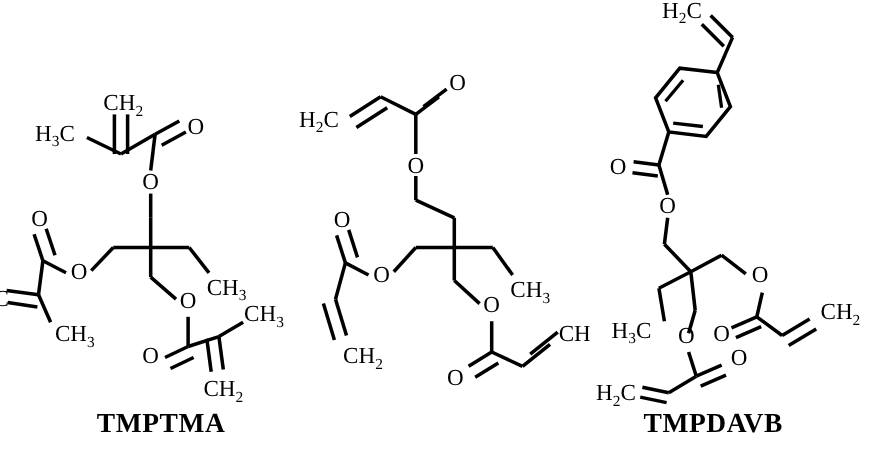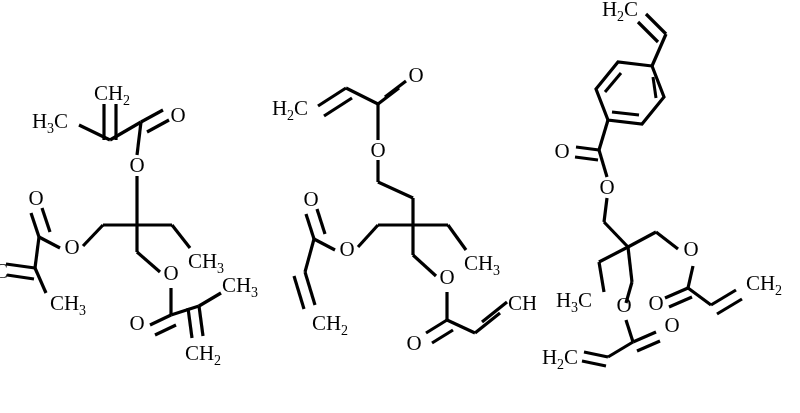--- a/index.html
+++ b/index.html
@@ -263,15 +263,17 @@
       <line class="bond" x1="97" y1="342" x2="72" y2="357"></line>
       <line class="bond" x1="72" y1="357" x2="48" y2="352"></line>
       <line class="bond" x1="70" y1="366" x2="46" y2="361"></line>
 
       <text class="atom-label" x="136" y="332"><tspan>O</tspan></text>
       <text class="atom-label" x="24" y="364"><tspan>H</tspan><tspan class="atom-sub" dy="5">2</tspan><tspan dy="-5">C</tspan></text>
     </svg>
   </div>
 
   <div class="caption-row">
+    <div class="caption" id="cap-tmptma">TMPTMA</div>
+    <div class="caption" id="cap-tmpdavb">TMPDAVB</div>
   </div>
 
 </div>
 
 </body></html>

